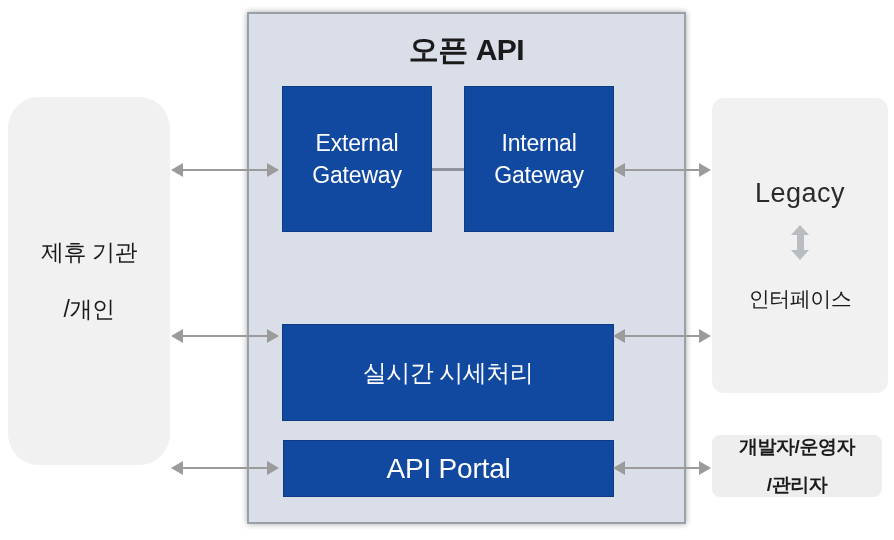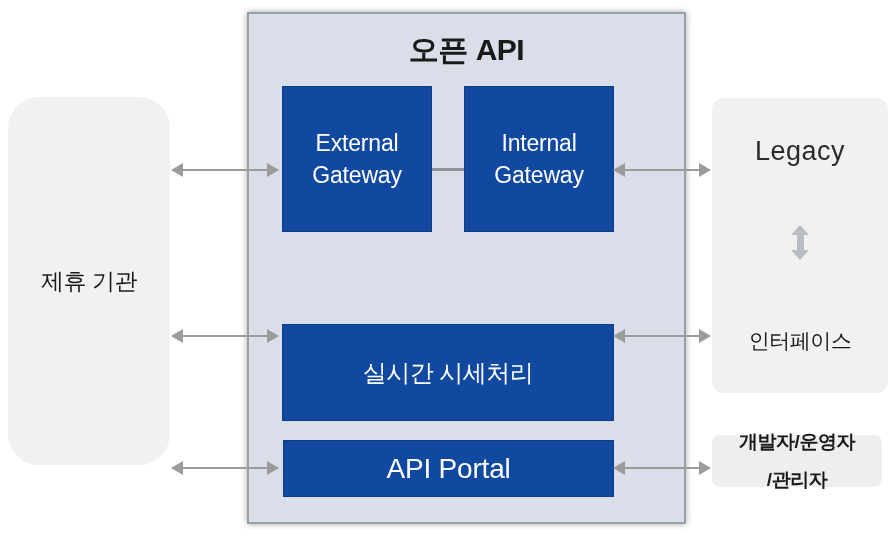--- a/index.html
+++ b/index.html
@@ -37,26 +37,25 @@
     align-items: center; justify-content: center;
     font-size: 23px; line-height: 57px; text-align: center;
     letter-spacing: -0.5px;
     border-radius: 31px;
   }
   .legacy-panel {
     left: 712px; top: 98px; width: 176px; height: 295px;
     display: flex; flex-direction: column;
     align-items: center; justify-content: center;
     text-align: center;
-    gap: 42px;
   }
   .legacy-title { font-size: 27px; color: #2b2b2b; letter-spacing: 0.5px; }
   .legacy-interface { font-size: 21px; line-height: 1.32; letter-spacing: -0.5px; margin-top: 25px; }
   .dev-panel {
-    left: 712px; top: 435px; width: 170px; height: 52px;
+    left: 712px; top: 435px; width: 170px; height: 62px;
     background: #eeeeef;
     border-radius: 8px;
     display: flex; flex-direction: column;
     align-items: center; justify-content: center;
     font-size: 19px; font-weight: 600; line-height: 1.35;
     text-align: center; letter-spacing: -0.5px; gap: 12px;
   }
   
   .oa-container {
     position: absolute;
@@ -117,20 +116,21 @@
   .varrow .vhead.n { border-bottom: 10px solid var(--varrow-gray, #b9bcc0); }
   .varrow .vhead.s { border-top: 10px solid var(--varrow-gray, #b9bcc0); }
 </style>
 </head>
 <body>
 
 <div class="stage">
 
   <div class="panel left-panel">
     <div>제휴 기관</div>
+    <div>/개인</div>
   </div>
 
   <div class="oa-container">
     <div class="oa-title">오픈 API</div>
 
     <div class="blue-box gw-box ext-gw">
       <div>External</div>
       <div>Gateway</div>
     </div>
 

